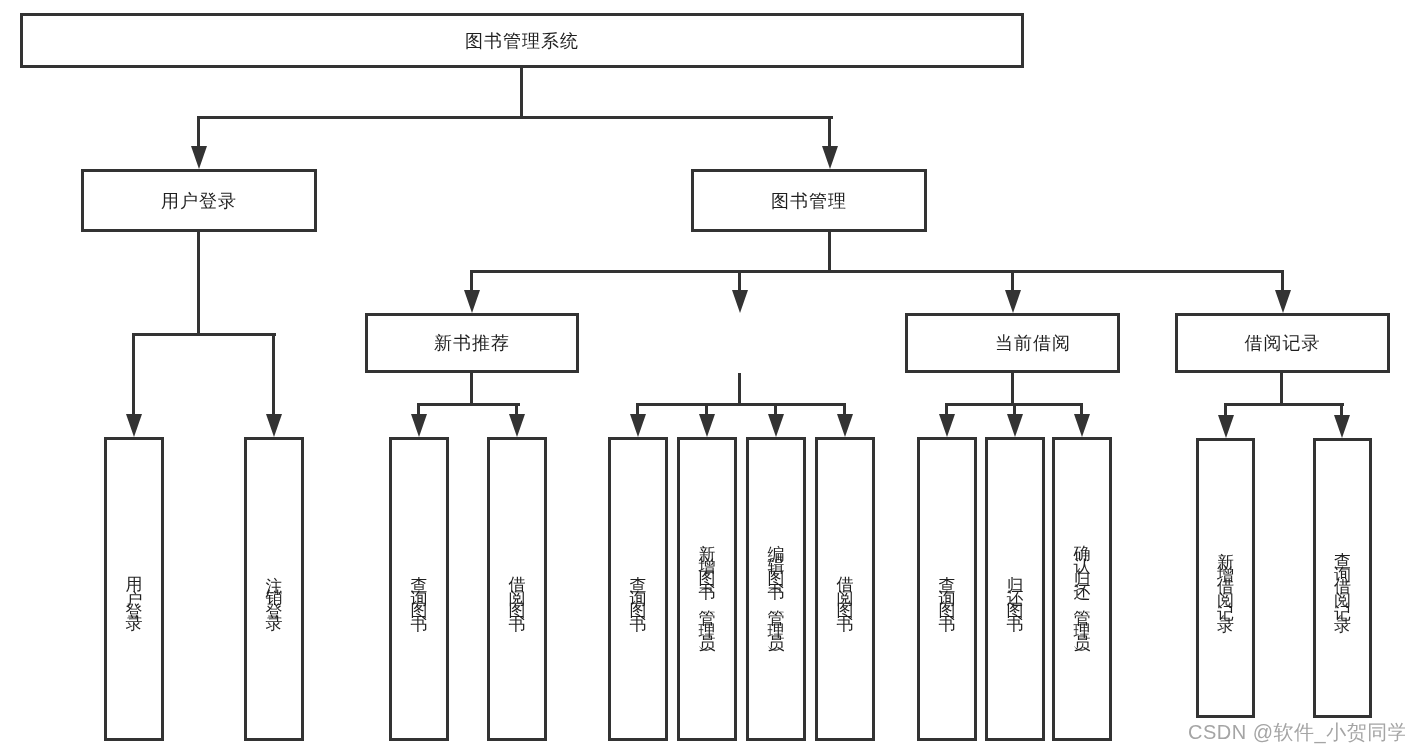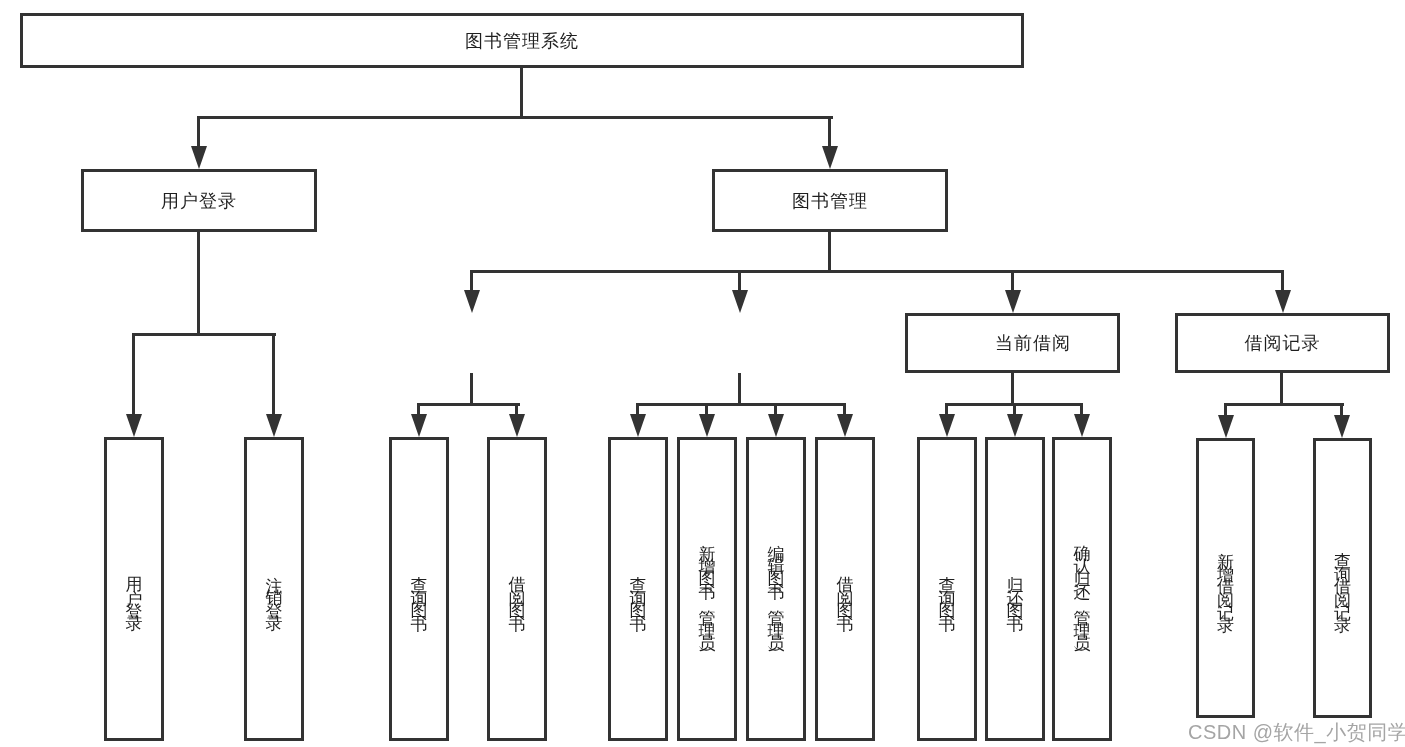--- a/index.html
+++ b/index.html
@@ -71,21 +71,21 @@
   <div class="vline" style="left:520px; top:68px; width:3px; height:50px;"></div>
   <div class="hline" style="left:197px; top:116px; width:636px; height:3px;"></div>
   <div class="vline" style="left:197px; top:116px; width:3px; height:32px;"></div>
   <div class="vline" style="left:828px; top:116px; width:3px; height:32px;"></div>
   <div class="arrow" style="left:191px; top:146px;"></div>
   <div class="arrow" style="left:822px; top:146px;"></div>
 
   <div class="box" style="left:81px; top:169px; width:236px; height:63px;">
     <span>用户登录</span>
   </div>
-  <div class="box" style="left:712px; top:169px; width:236px; height:63px;">
+  <div class="box" style="left:691px; top:169px; width:236px; height:63px;">
     <span>图书管理</span>
   </div>
 
   <div class="vline" style="left:197px; top:232px; width:3px; height:104px;"></div>
   <div class="hline" style="left:132px; top:333px; width:144px; height:3px;"></div>
   <div class="vline" style="left:132px; top:333px; width:3px; height:83px;"></div>
   <div class="vline" style="left:272px; top:333px; width:3px; height:83px;"></div>
   <div class="arrow" style="left:126px; top:414px;"></div>
   <div class="arrow" style="left:266px; top:414px;"></div>
 
@@ -93,20 +93,23 @@
   <div class="hline" style="left:470px; top:270px; width:814px; height:3px;"></div>
   <div class="vline" style="left:470px; top:270px; width:3px; height:22px;"></div>
   <div class="vline" style="left:738px; top:270px; width:3px; height:22px;"></div>
   <div class="vline" style="left:1011px; top:270px; width:3px; height:22px;"></div>
   <div class="vline" style="left:1281px; top:270px; width:3px; height:22px;"></div>
   <div class="arrow" style="left:464px; top:290px;"></div>
   <div class="arrow" style="left:732px; top:290px;"></div>
   <div class="arrow" style="left:1005px; top:290px;"></div>
   <div class="arrow" style="left:1275px; top:290px;"></div>
 
+  <div class="box" style="left:365px; top:313px; width:214px; height:60px;">
+    <span>新书推荐</span>
+  </div>
   <div class="box" style="left:905px; top:313px; width:215px; height:60px;padding-left:41px;">
     <span>当前借阅</span>
   </div>
   <div class="box" style="left:1175px; top:313px; width:215px; height:60px;">
     <span>借阅记录</span>
   </div>
 
   <div class="vline" style="left:470px; top:373px; width:3px; height:33px;"></div>
   <div class="hline" style="left:417px; top:403px; width:103px; height:3px;"></div>
   <div class="vline" style="left:417px; top:403px; width:3px; height:14px;"></div>

